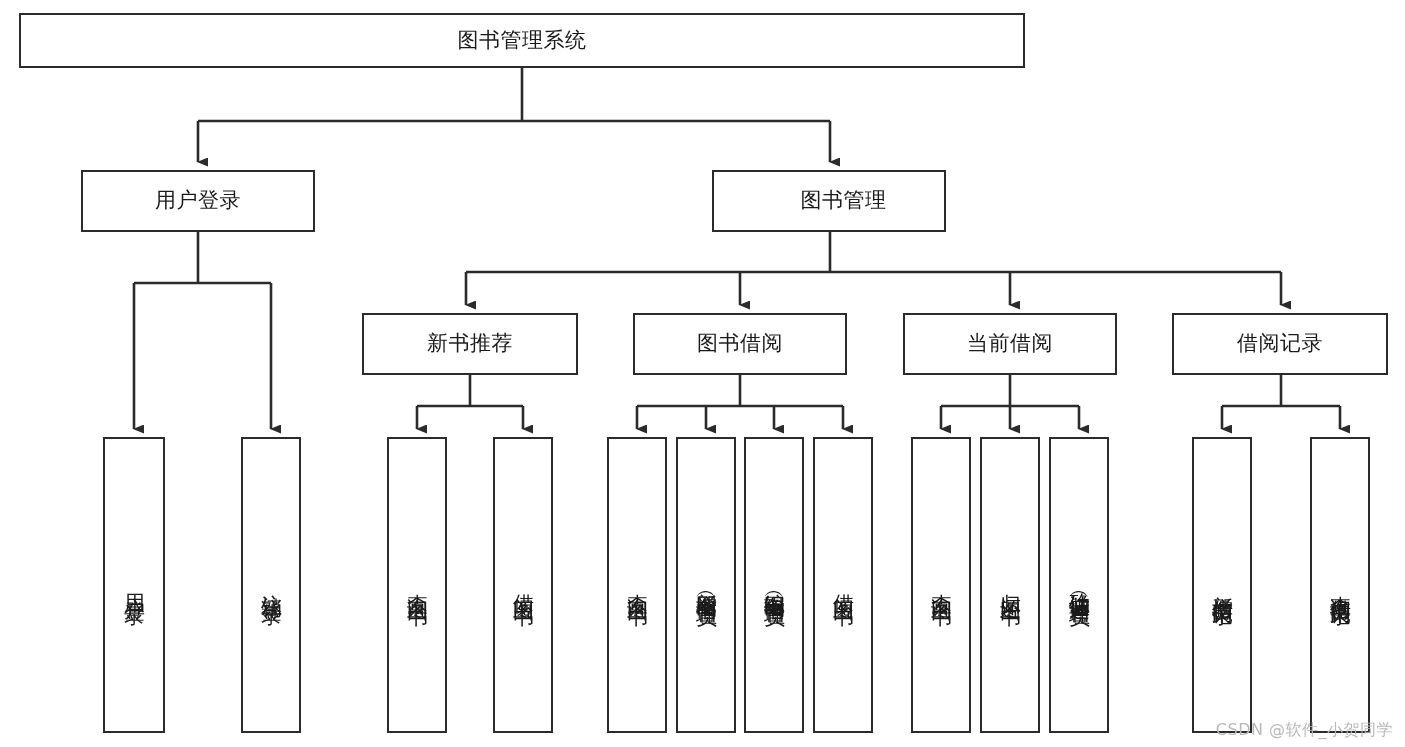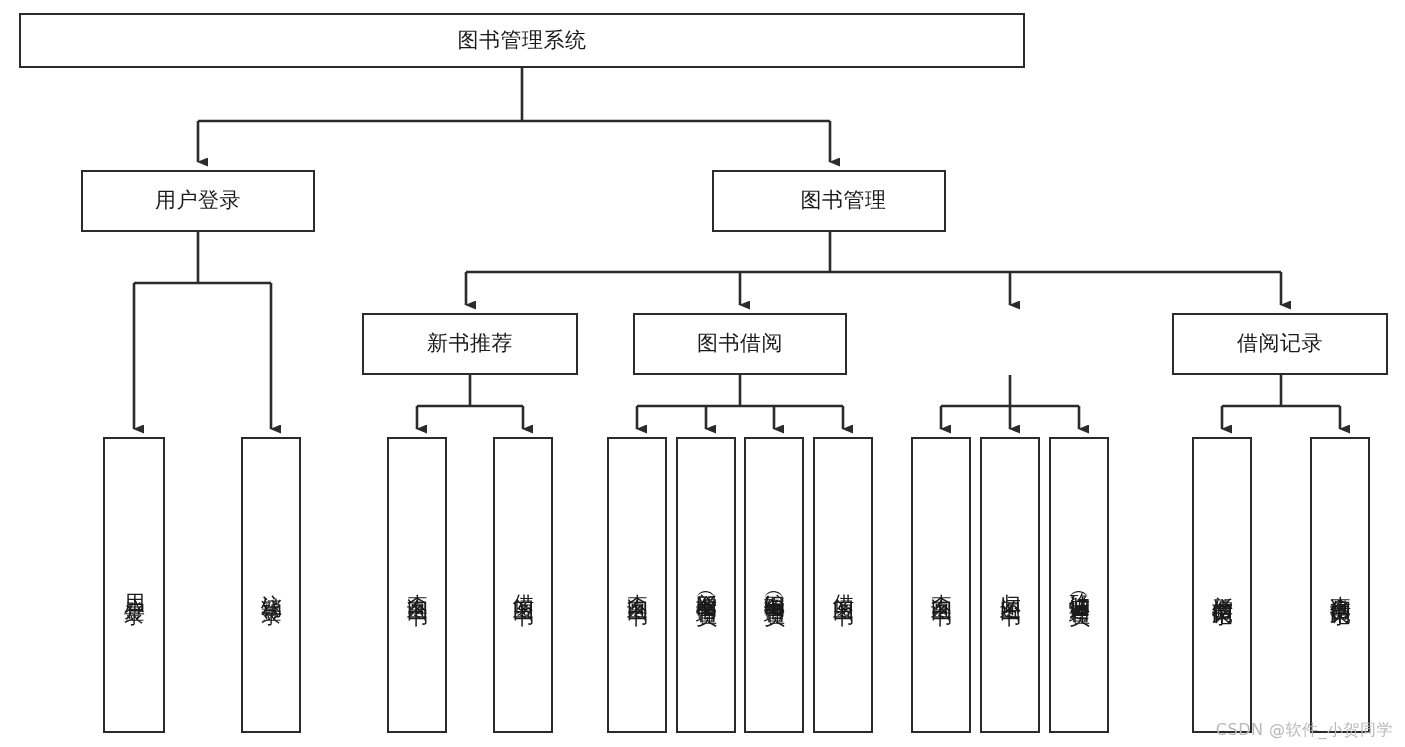--- a/index.html
+++ b/index.html
@@ -124,20 +124,23 @@
   <div class="node node-h" style="left:712px; top:170px; width:234px; height:62px;padding-left:29px;">
     <span>图书管理</span>
   </div>
 
   <div class="node node-h" style="left:362px; top:313px; width:216px; height:62px;">
     <span>新书推荐</span>
   </div>
   <div class="node node-h" style="left:633px; top:313px; width:214px; height:62px;">
     <span>图书借阅</span>
   </div>
+  <div class="node node-h" style="left:903px; top:313px; width:214px; height:62px;">
+    <span>当前借阅</span>
+  </div>
   <div class="node node-h" style="left:1172px; top:313px; width:216px; height:62px;">
     <span>借阅记录</span>
   </div>
 
   <div class="node node-v" style="left:103px; top:437px; width:62px; height:296px;">
     <span>用户登录</span>
   </div>
   <div class="node node-v" style="left:241px; top:437px; width:60px; height:296px;">
     <span>注销登录</span>
   </div>

